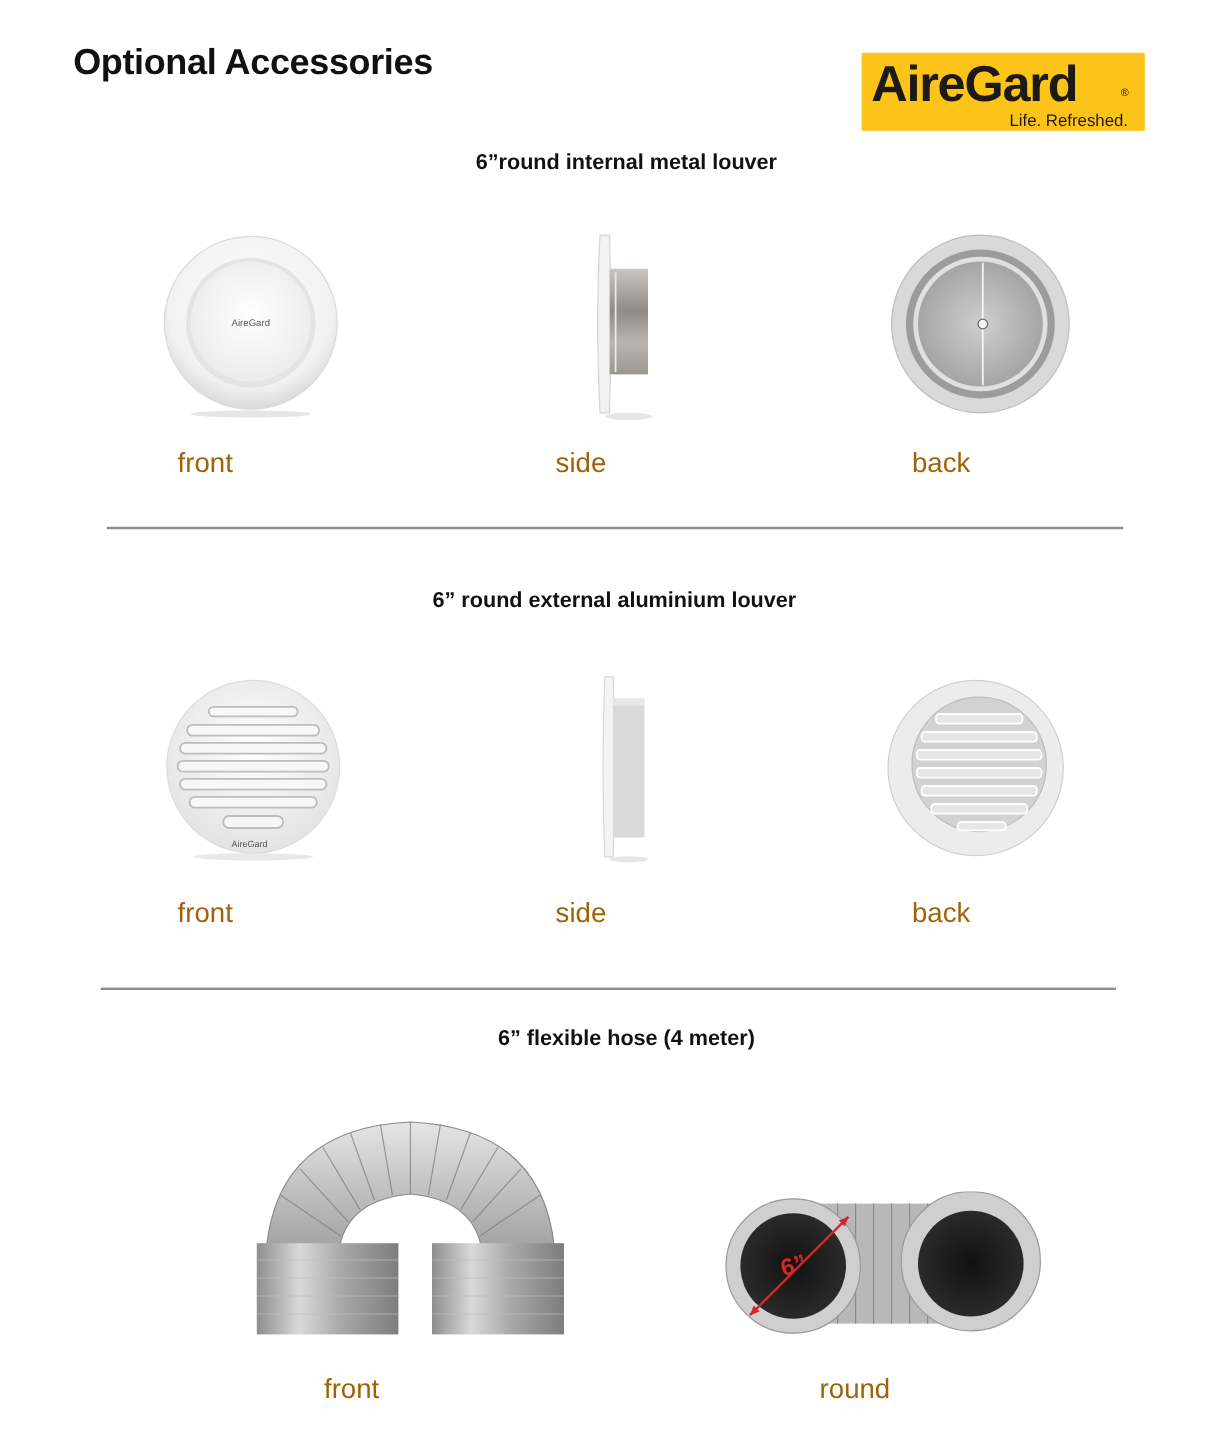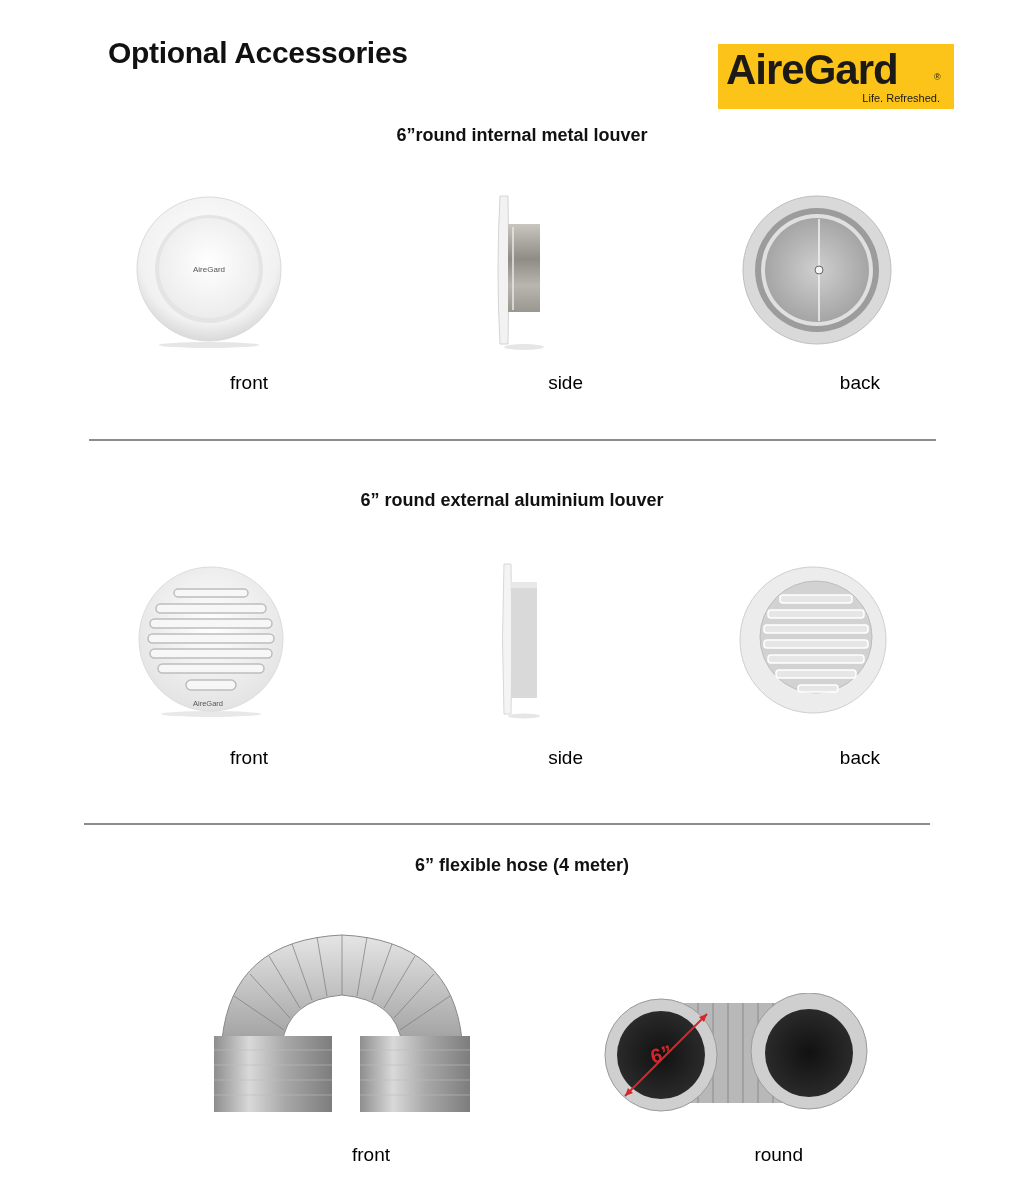--- a/index.html
+++ b/index.html
@@ -1,28 +1,28 @@
 <!DOCTYPE html>
 <html><head>
 <meta charset="utf-8">
 <style>
   * { box-sizing: border-box; margin: 0; padding: 0; }
   html, body { width: 1024px; height: 1200px; background: #ffffff; overflow: hidden; }
   body { position: relative; font-family: "Liberation Sans", "DejaVu Sans", sans-serif; color: #111; }
 
-  .page-title { position: absolute; left: 61px; top: 36px; font-size: 30px; font-weight: 700; letter-spacing: -0.3px; color: #111; margin-left: 47px; }
+  .page-title { position: absolute; left: 61px; top: 36px; font-size: 30px; font-weight: 700; letter-spacing: -0.3px; color: #111; }
 
   .logo { position: absolute; left: 718px; top: 44px; width: 236px; height: 65px; background: #fcc419; }
   .logo .brand { position: absolute; left: 8px; top: 2px; font-size: 42px; font-weight: 700; color: #1c1a17; letter-spacing: -1px; }
   .logo .reg { position: absolute; left: 216px; top: 28px; font-size: 9px; color: #1c1a17; }
-  .logo .tagline { position: absolute; right: 14px; top: 48px; font-size: 11px; color: #1c1a17; }
+  .logo .tagline { position: absolute; right: 14px; top: 48px; font-size: 14px; color: #1c1a17; }
 
   .section-title { position: absolute; left: 0; width: 1044px; text-align: center; font-size: 18px; font-weight: 700; color: #111; }
 
-  .label { position: absolute; font-size: 19px; color: #000000; text-align: right; width: 120px; font-weight: 400; }
+  .label { position: absolute; font-size: 23px; color: #a16207; text-align: left; width: 120px; font-weight: 400; }
 
   .divider { position: absolute; height: 2px; background: #8c8c8c; }
 
   .product { position: absolute; }
 </style>
 </head>
 <body>
 
 <div class="page-title">Optional Accessories</div>
 

